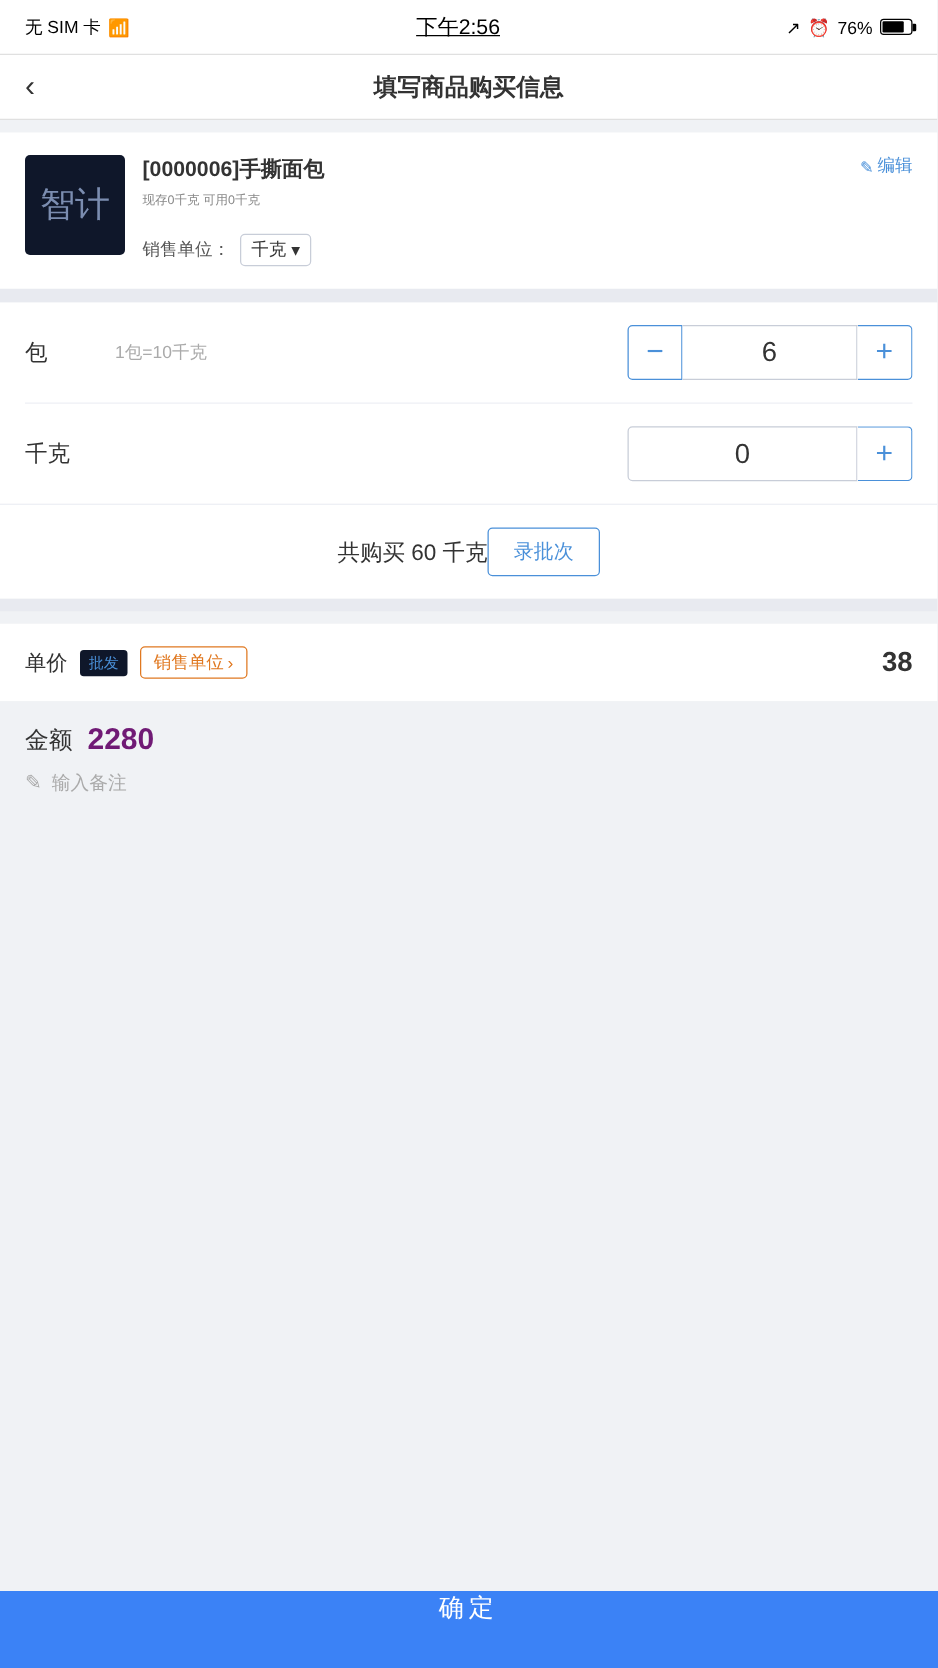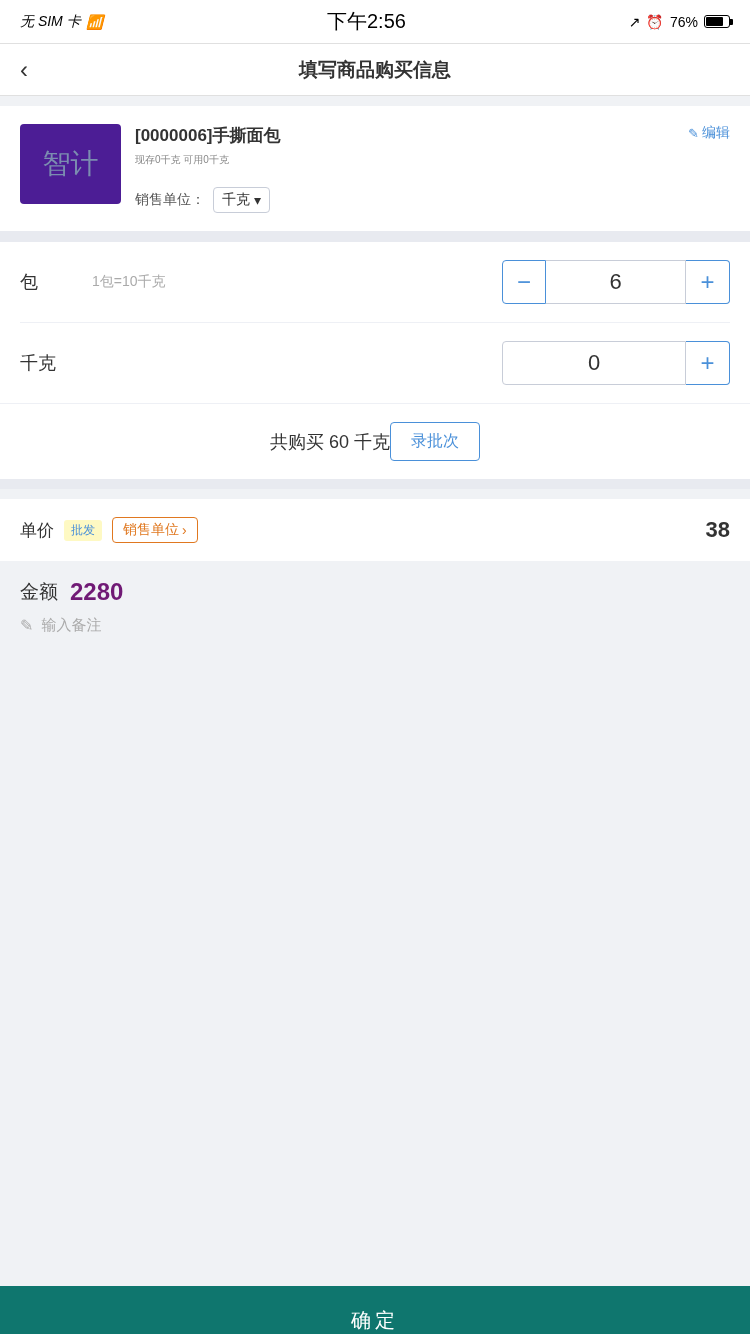--- a/index.html
+++ b/index.html
@@ -19,22 +19,22 @@
       height: 44px;
       background: #fff;
       display: flex;
       align-items: center;
       justify-content: space-between;
       padding: 0 20px;
       font-size: 15px;
       color: #000;
       border-bottom: 1px solid #e0e0e0;
     }
-    .status-left { display: flex; align-items: center; gap: 6px; font-size: 14px; font-style: italic; }
-    .status-center { font-size: 20px; font-weight: 500; }
+    .status-left { display: flex; align-items: center; gap: 6px; font-size: 14px; }
+    .status-center { font-size: 17px; font-weight: 500; text-decoration: underline; }
     .status-right { display: flex; align-items: center; gap: 6px; font-size: 14px; }
     .wifi-icon { font-size: 14px; }
     .battery-bar {
       display: inline-flex; align-items: center;
       border: 1.5px solid #000; border-radius: 3px;
       width: 26px; height: 13px; position: relative; padding: 1px;
     }
     .battery-fill { background: #000; height: 100%; width: 76%; border-radius: 1px; }
     .battery-tip {
       position: absolute; right: -4px; top: 50%;
@@ -71,23 +71,23 @@
     .product-card {
       background: #fff;
       margin-top: 10px;
       padding: 18px 20px;
       display: flex;
       align-items: flex-start;
       gap: 14px;
       border-bottom: 1px solid #e8eaf0;
     }
     .product-thumb {
-      width: 101px;
+      width: 80px;
       height: 80px;
-      background: #4c1d95;
+      background: #0f172a;
       border-radius: 4px;
       display: flex;
       align-items: center;
       justify-content: center;
       flex-shrink: 0;
       font-size: 28px;
       color: #7b8db0;
     }
     .product-info { flex: 1; }
     .product-name {
@@ -229,21 +229,21 @@
       padding: 18px 20px;
     }
     .price-row {
       display: flex;
       align-items: center;
       gap: 10px;
       margin-bottom: 0;
     }
     .price-label { font-size: 17px; color: #333; }
     .badge-pifa {
-      background: #fef9c3;
+      background: #0f172a;
       color: #4a90d9;
       font-size: 12px;
       padding: 2px 7px;
       border-radius: 3px;
     }
     .price-ref-btn {
       border: 1.5px solid #e07820;
       color: #e07820;
       font-size: 14px;
       padding: 3px 10px;
@@ -282,24 +282,24 @@
       flex: 1;
       min-height: 320px;
     }
 
     
     .confirm-bar {
       position: fixed;
       bottom: 0;
       left: 0;
       width: 750px;
-      height: 48px;
-      background: #0f766e;
-      display: flex;
-      align-items: flex-end;
+      height: 61px;
+      background: #3b82f6;
+      display: flex;
+      align-items: flex-start;
       justify-content: center;
       cursor: pointer;
     }
     .confirm-text {
       font-size: 20px;
       color: #fff;
       font-weight: 500;
       letter-spacing: 4px;
     }
   </style>

